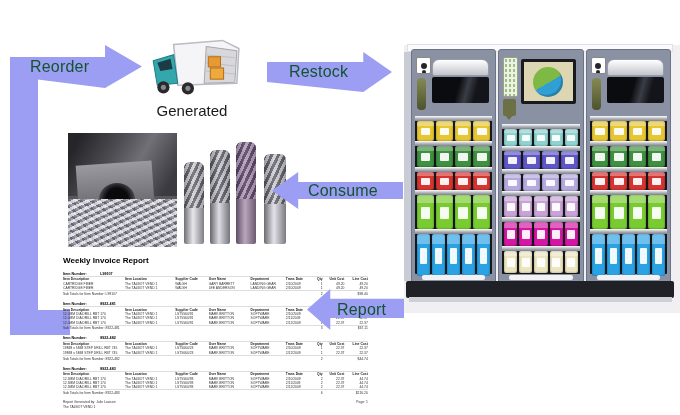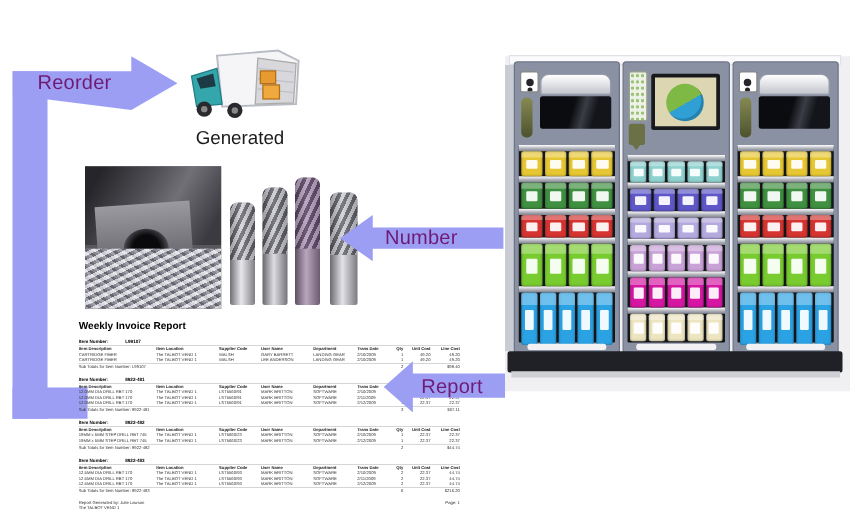--- a/index.html
+++ b/index.html
@@ -3,21 +3,21 @@
 <meta charset="utf-8">
 <style>
   html,body{margin:0;padding:0;background:#fff;}
   #canvas{position:relative;width:680px;height:415px;background:#ffffff;overflow:hidden;
           font-family:"Liberation Sans",sans-serif;}
 
   
   .arrow-fill{position:absolute;background:#9b9ef2;}
   .arrow{display:flex;align-items:center;}
   .arrow-label{position:absolute;top:50%;transform:translateY(-50%);
-               font-size:16px;color:#701a75;white-space:nowrap;letter-spacing:.2px;}
+               font-size:16px;color:#14532d;white-space:nowrap;letter-spacing:.2px;}
   #reorder-arrow{left:10px;top:45px;width:132px;height:43px;
     clip-path:polygon(0% 28%,72% 28%,72% 0%,100% 50%,72% 100%,0% 72%);}
   #reorder-arrow .arrow-label{left:20px;}
   #reorder-vbar{left:10px;top:57px;width:28px;height:278px;}
   #reorder-bottom{left:10px;top:310px;width:60px;height:25px;}
   #restock-arrow{left:267px;top:52px;width:125px;height:40px;
     clip-path:polygon(0% 25%,77% 25%,77% 0%,100% 50%,77% 100%,0% 75%);}
   #restock-arrow .arrow-label{left:22px;}
   #consume-arrow{left:272px;top:172px;width:131px;height:37px;z-index:6;
     clip-path:polygon(0% 50%,20% 0%,20% 27%,100% 27%,100% 73%,20% 73%,20% 100%);}
@@ -118,20 +118,23 @@
 <body>
 
 <div id="canvas">
 
   <div class="arrow-fill" id="reorder-vbar" style="background: rgb(155, 158, 242);"></div>
   <div class="arrow-fill" id="reorder-bottom" style="background: rgb(155, 158, 242);"></div>
   <div class="arrow-fill arrow" id="reorder-arrow" style="background: rgb(155, 158, 242);">
     <span class="arrow-label">Reorder</span>
   </div>
 
+  <div class="arrow-fill arrow" id="restock-arrow" style="background: rgb(155, 158, 242);">
+    <span class="arrow-label">Restock</span>
+  </div>
 
   <svg id="truck" viewBox="0 0 100 62">
     <path d="M30 6 L78 2 L94 10 L92 44 L34 46 Z" fill="#f5f5f7" stroke="#b9bcc4" stroke-width="1.5"></path>
     <path d="M62 8 L92 12 L90 43 L60 44 Z" fill="#d8d8dc" stroke="#aaaaaa" stroke-width="1"></path>
     <path d="M62 16 L90 19 M62 24 L90 27 M62 32 L90 35" stroke="#bfbfc4" stroke-width="1" fill="none"></path>
     <rect x="64" y="18" width="12" height="10" fill="#e89a30" stroke="#b36f1a"></rect>
     <rect x="66" y="29" width="13" height="11" fill="#f0a93c" stroke="#b36f1a"></rect>
     <path d="M10 22 L30 16 L34 44 L14 46 Z" fill="#34a7ad" stroke="#1f7d85"></path>
     <path d="M14 24 L27 20 L29 30 L17 32 Z" fill="#1c3b44"></path>
     <circle cx="20" cy="48" r="6" fill="#2a2a2e"></circle>
@@ -505,21 +508,21 @@
             </div>
           </div>
         </div>
       <div class="return-slot"></div>
     </div>
   </div>
   <div id="machine-base"></div>
   <div id="floor-shadow"></div>
 
   <div class="arrow-fill arrow" id="consume-arrow" style="background: rgb(155, 158, 242);">
-    <span class="arrow-label">Number</span>
+    <span class="arrow-label">Consume</span>
   </div>
 
   <div id="machining-photo">
     <div class="mp-top"></div>
     <div class="mp-block"></div>
     <div class="mp-bore"></div>
     <div class="mp-chips"></div>
   </div>
 
   <div id="end-mills">

